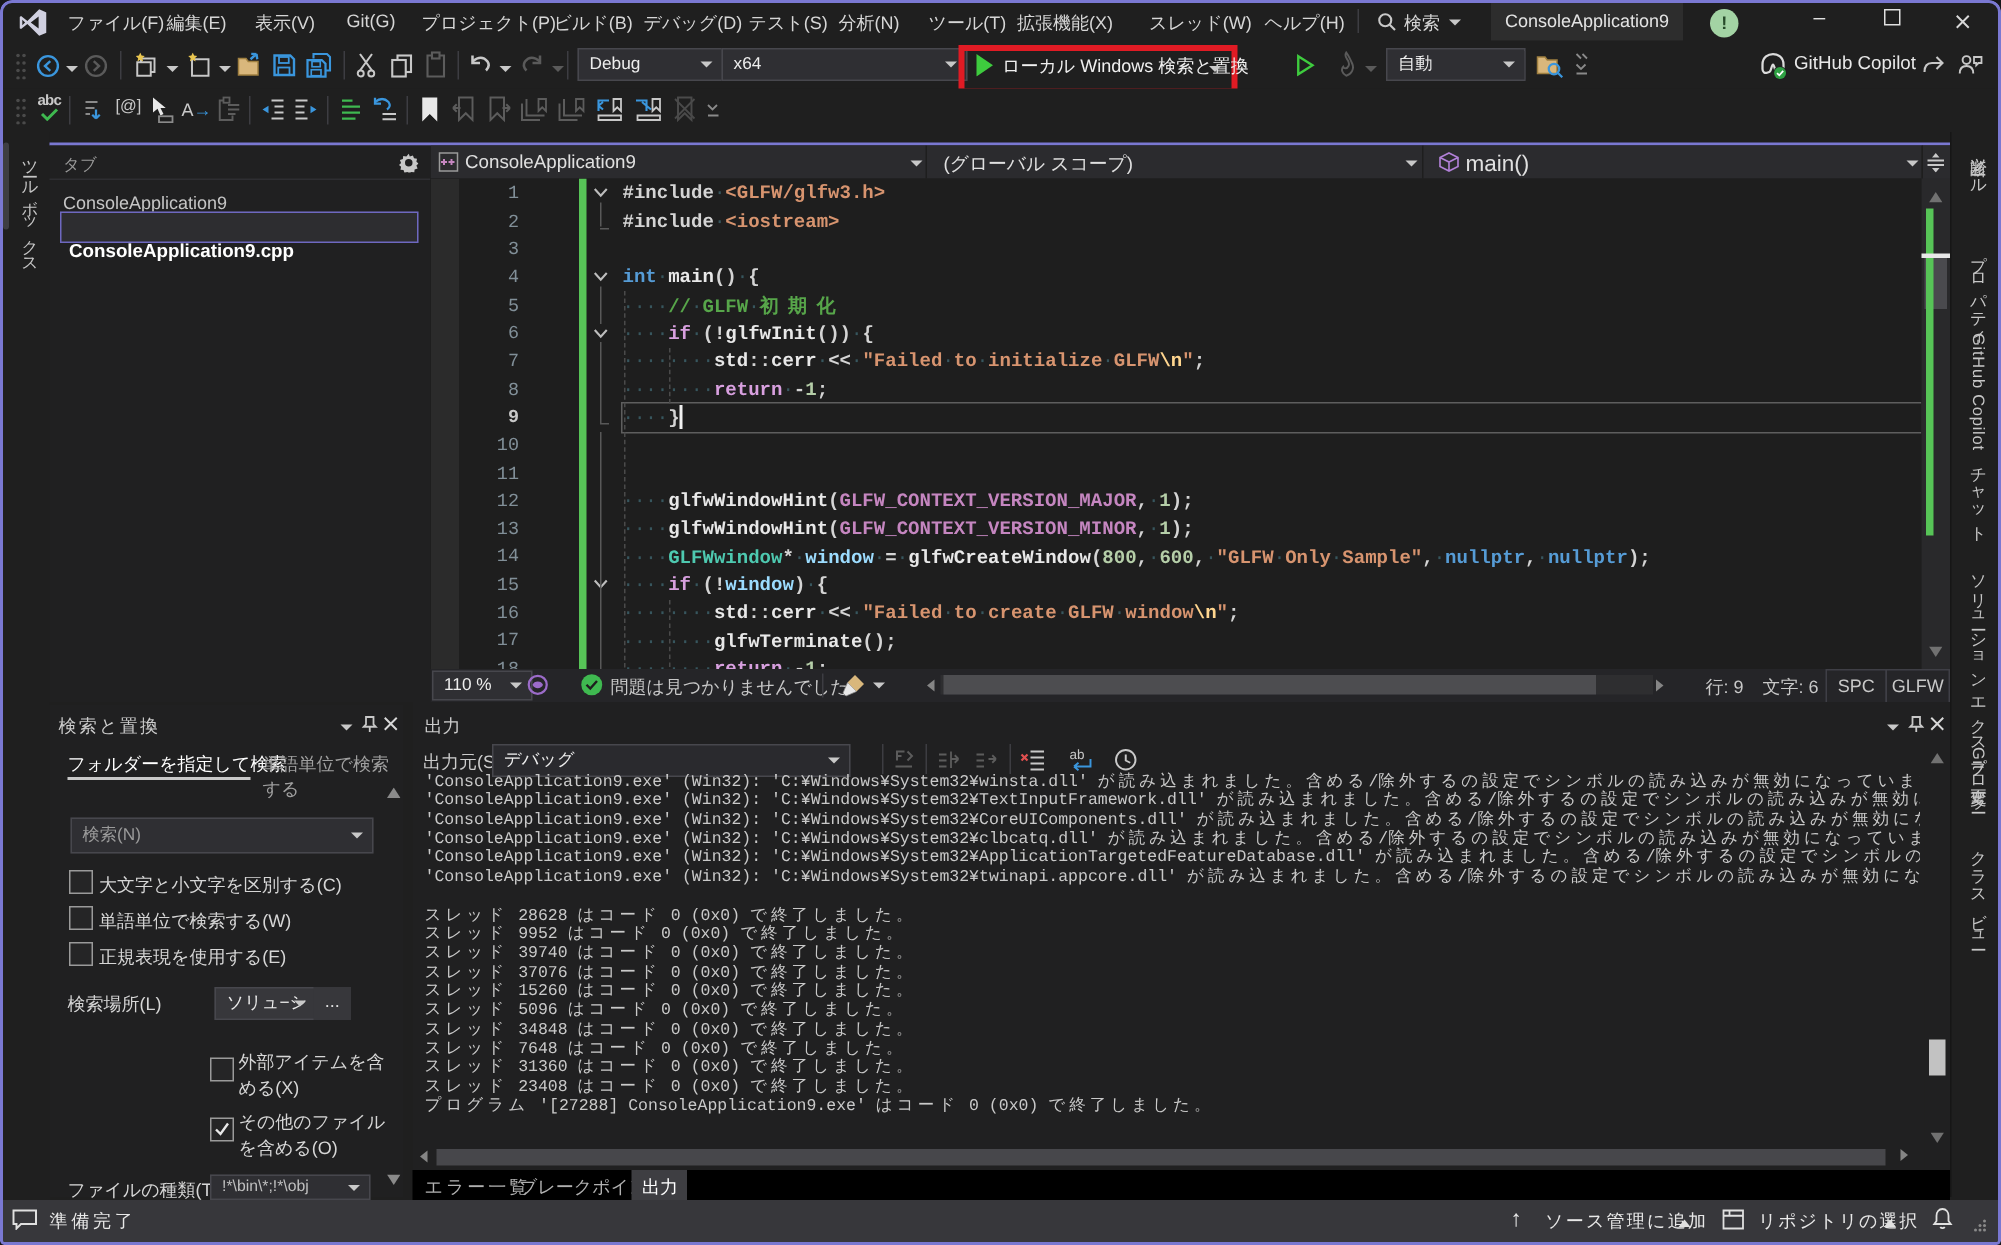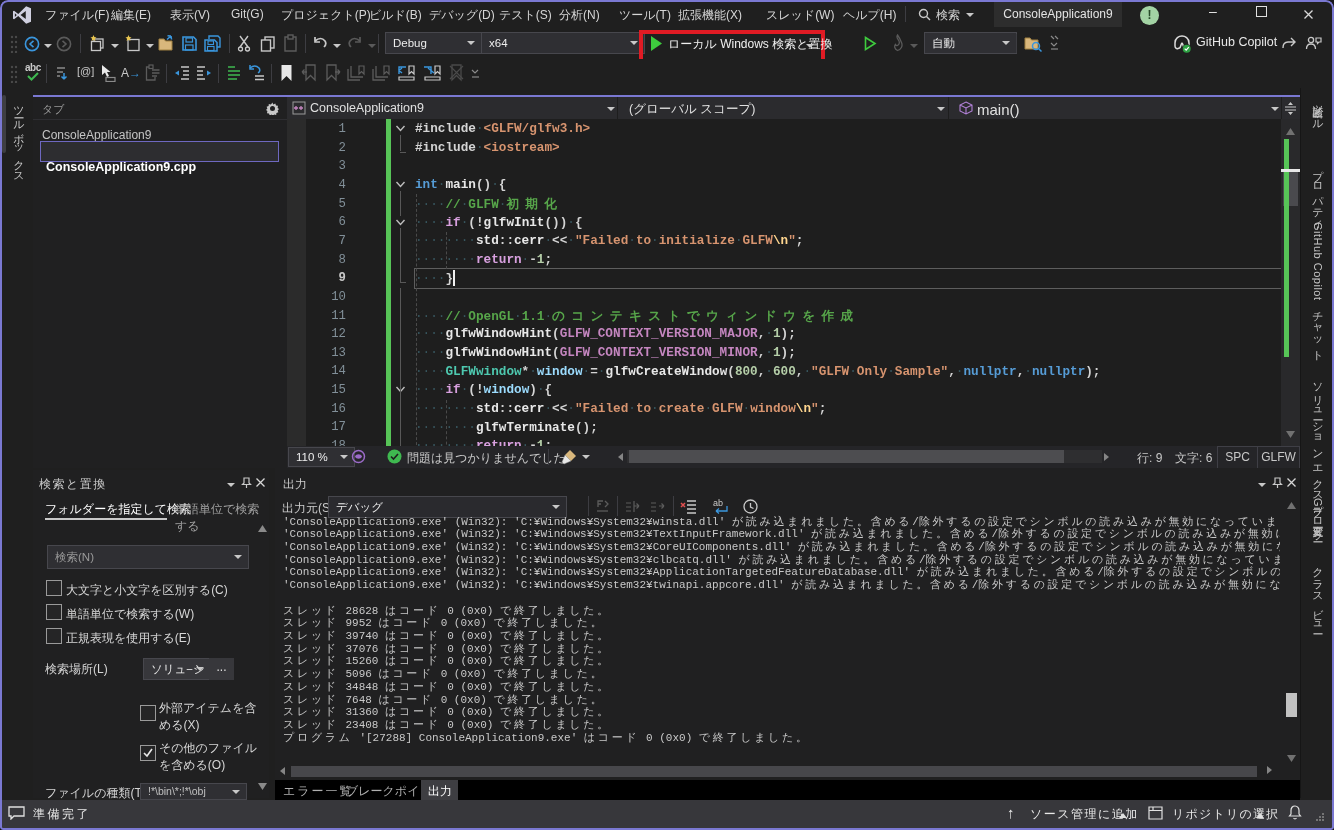--- a/index.html
+++ b/index.html
@@ -348,21 +348,20 @@
   <div class="g1" style="left:159px;top:112.7px;height:37.3px"></div>
   <div class="g1" style="left:159px;top:280.6px;height:55.9px"></div>
   <div class="cl mono" style="left:128px;top:2.3px;font-size:12.7px;font-weight:bold;color:#d4d4d4"><span class="d">#include</span><span class="w">·</span><span class="s">&lt;GLFW/glfw3.h&gt;</span></div>
   <div class="cl mono" style="left:128px;top:20.9px;font-size:12.7px;font-weight:bold;color:#d4d4d4"><span class="d">#include</span><span class="w">·</span><span class="s">&lt;iostream&gt;</span></div>
   <div class="cl mono" style="left:128px;top:58.2px;font-size:12.7px;font-weight:bold;color:#d4d4d4"><span class="k">int</span><span class="w">·</span><span class="f">main</span><span>()</span><span class="w">·</span><span>{</span></div>
   <div class="cl mono" style="left:128px;top:76.9px;font-size:12.7px;font-weight:bold;color:#d4d4d4"><span class="w">····</span><span class="cm">//</span><span class="w">·</span><span class="cm">GLFW</span><span class="w">·</span><span class="cm" style="letter-spacing:6.25px">初期化</span></div>
   <div class="cl mono" style="left:128px;top:95.5px;font-size:12.7px;font-weight:bold;color:#d4d4d4"><span class="w">····</span><span class="c">if</span><span class="w">·</span><span>(!</span><span class="f">glfwInit</span><span>())</span><span class="w">·</span><span>{</span></div>
   <div class="cl mono" style="left:128px;top:114.2px;font-size:12.7px;font-weight:bold;color:#d4d4d4"><span class="w">········</span><span class="f">std</span><span>::</span><span class="f">cerr</span><span class="w">·</span><span>&lt;&lt;</span><span class="w">·</span><span class="s">"Failed</span><span class="w">·</span><span class="s">to</span><span class="w">·</span><span class="s">initialize</span><span class="w">·</span><span class="s">GLFW</span><span class="e">\n</span><span class="s">"</span><span>;</span></div>
   <div class="cl mono" style="left:128px;top:132.8px;font-size:12.7px;font-weight:bold;color:#d4d4d4"><span class="w">········</span><span class="c">return</span><span class="w">·</span><span>-</span><span class="n">1</span><span>;</span></div>
   <div class="cl mono" style="left:128px;top:151.5px;font-size:12.7px;font-weight:bold;color:#d4d4d4"><span class="w">····</span><span>}</span></div>
-  <div class="cl mono" style="left:128px;top:188.8px;font-size:12.7px;font-weight:bold;color:#d4d4d4"><span class="w">····</span><span class="cm">//</span><span class="w">·</span><span class="cm">OpenGL</span><span class="w">·</span><span class="cm">1.1</span><span class="w">·</span><span class="cm" style="letter-spacing:6.25px">のコンテキストでウィンドウを作成</span></div>
   <div class="cl mono" style="left:128px;top:207.4px;font-size:12.7px;font-weight:bold;color:#d4d4d4"><span class="w">····</span><span class="f">glfwWindowHint</span><span>(</span><span class="m">GLFW_CONTEXT_VERSION_MAJOR</span><span>,</span><span class="w">·</span><span class="n">1</span><span>);</span></div>
   <div class="cl mono" style="left:128px;top:226.1px;font-size:12.7px;font-weight:bold;color:#d4d4d4"><span class="w">····</span><span class="f">glfwWindowHint</span><span>(</span><span class="m">GLFW_CONTEXT_VERSION_MINOR</span><span>,</span><span class="w">·</span><span class="n">1</span><span>);</span></div>
   <div class="cl mono" style="left:128px;top:244.8px;font-size:12.7px;font-weight:bold;color:#d4d4d4"><span class="w">····</span><span class="t">GLFWwindow</span><span>*</span><span class="w">·</span><span class="v">window</span><span class="w">·</span><span>=</span><span class="w">·</span><span class="f">glfwCreateWindow</span><span>(</span><span class="n">800</span><span>,</span><span class="w">·</span><span class="n">600</span><span>,</span><span class="w">·</span><span class="s">"GLFW</span><span class="w">·</span><span class="s">Only</span><span class="w">·</span><span class="s">Sample"</span><span>,</span><span class="w">·</span><span class="k">nullptr</span><span>,</span><span class="w">·</span><span class="k">nullptr</span><span>);</span></div>
   <div class="cl mono" style="left:128px;top:263.4px;font-size:12.7px;font-weight:bold;color:#d4d4d4"><span class="w">····</span><span class="c">if</span><span class="w">·</span><span>(!</span><span class="v">window</span><span>)</span><span class="w">·</span><span>{</span></div>
   <div class="cl mono" style="left:128px;top:282.1px;font-size:12.7px;font-weight:bold;color:#d4d4d4"><span class="w">········</span><span class="f">std</span><span>::</span><span class="f">cerr</span><span class="w">·</span><span>&lt;&lt;</span><span class="w">·</span><span class="s">"Failed</span><span class="w">·</span><span class="s">to</span><span class="w">·</span><span class="s">create</span><span class="w">·</span><span class="s">GLFW</span><span class="w">·</span><span class="s">window</span><span class="e">\n</span><span class="s">"</span><span>;</span></div>
   <div class="cl mono" style="left:128px;top:300.7px;font-size:12.7px;font-weight:bold;color:#d4d4d4"><span class="w">········</span><span class="f">glfwTerminate</span><span>();</span></div>
   <div class="cl mono" style="left:128px;top:319.3px;font-size:12.7px;font-weight:bold;color:#d4d4d4"><span class="w">········</span><span class="c">return</span><span class="w">·</span><span>-</span><span class="n">1</span><span>;</span></div>
   <div class="r" style="left:166px;top:151.0px;width:1.5px;height:16px;background:#f0f0f0"></div>
  </div>
 </div>

